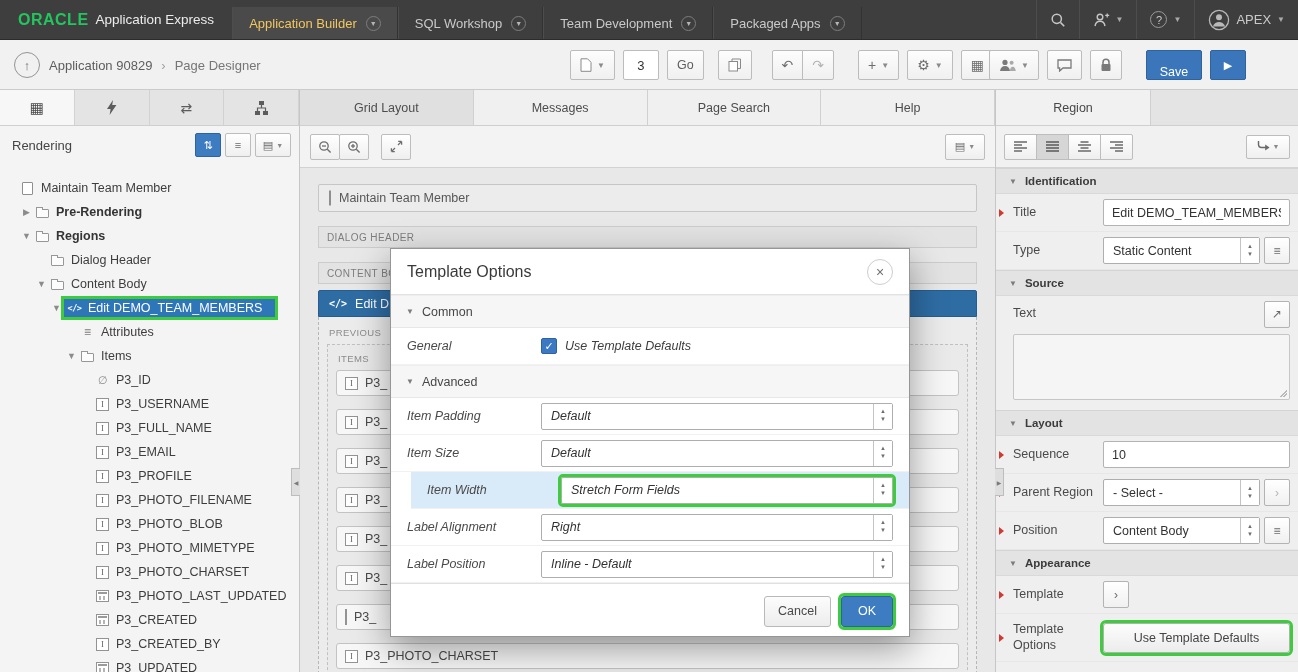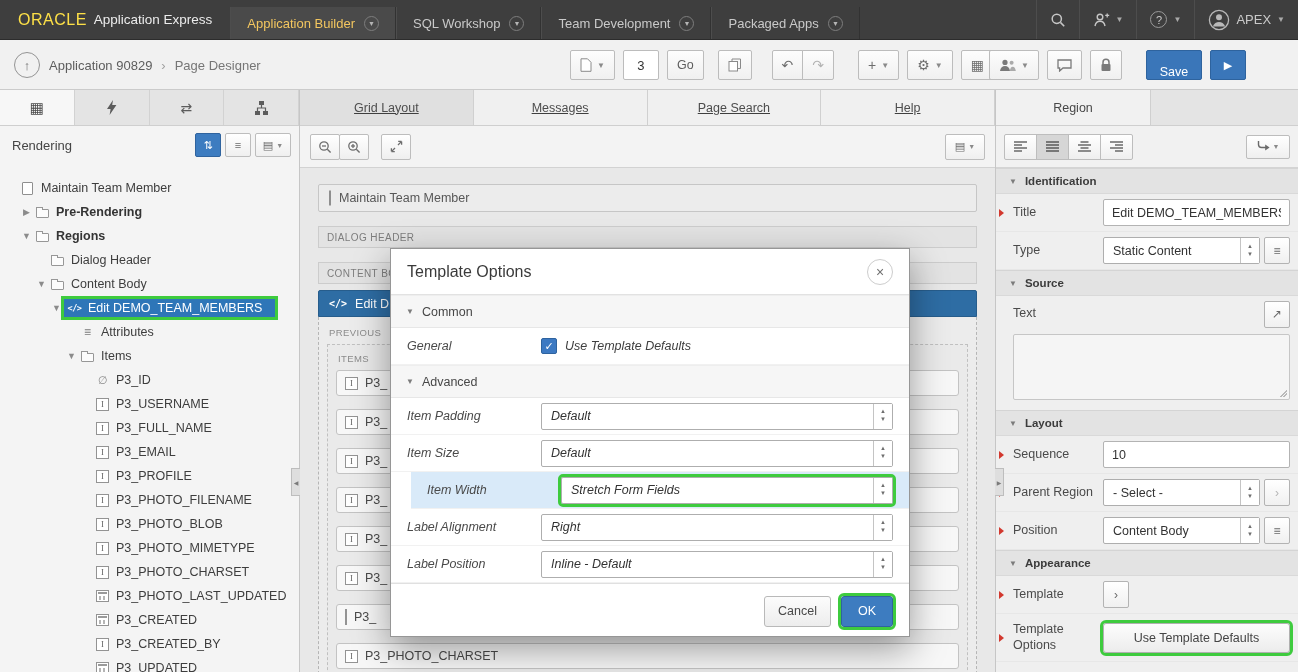--- a/index.html
+++ b/index.html
@@ -4,21 +4,21 @@
 <style>
   *{box-sizing:border-box;margin:0;padding:0;}
   html,body{background:#d8d8d8;}
   body{font-family:"Liberation Sans","DejaVu Sans",sans-serif;}
   #app{position:relative;width:1298px;height:672px;background:#e9e9e9;overflow:hidden;font-size:12.5px;color:#3f3f3f;}
   svg{display:block;}
 
   
   .topbar{position:absolute;top:0;left:0;right:0;height:40px;background:#3e3e3e;border-bottom:1px solid #2c2c2c;display:flex;align-items:stretch;color:#d5d5d5;z-index:20;}
   .brand{display:flex;align-items:center;gap:7px;padding:0 18px;}
-  .brand .oracle{color:#fde047;font-weight:400;font-size:16px;letter-spacing:.5px;}
+  .brand .oracle{color:#22c55e;font-weight:700;font-size:16px;letter-spacing:.5px;}
   .brand .suffix{color:#ececec;font-size:13.5px;}
   .topnav{display:flex;}
   .topnav .ttab{display:flex;align-items:center;gap:9px;padding:0 16px;font-size:13px;color:#c9c9c9;border-left:1px solid #4d4d4d;border-right:1px solid #323232;cursor:default;margin-top:7px;}
   .topnav .ttab.active{background:#4a4a4a;color:#f3c65f;}
   .chev-circle{width:15px;height:15px;border-radius:50%;border:1px solid #7d7d7d;display:flex;align-items:center;justify-content:center;font-size:7px;color:#b5b5b5;flex:none;}
   .topbar-right{margin-left:auto;display:flex;align-items:stretch;}
   .tbr-item{display:flex;align-items:center;gap:6px;padding:0 13px;border-left:1px solid #4d4d4d;color:#c9c9c9;font-size:13px;}
   .qcircle{width:17px;height:17px;border-radius:50%;border:1px solid #9a9a9a;display:flex;align-items:center;justify-content:center;font-size:11px;color:#c9c9c9;}
 
   
@@ -66,21 +66,21 @@
   .ico-code{font-size:8.5px;font-weight:700;color:#565656;font-family:"DejaVu Sans Mono",monospace;letter-spacing:-.5px;}
   .sel .ico-code{color:#fff;}
   .ico-list{font-size:12px;color:#7a7a7a;}
   .ico-hidden{font-size:11px;color:#8a8a8a;}
   .ico-text{width:13px;height:13px;border:1px solid #939393;background:#fff;font-size:8.5px;color:#5f5f5f;display:flex;align-items:center;justify-content:center;font-family:"Liberation Serif","DejaVu Serif",serif;}
   .ico-cal{width:13px;height:12px;border:1px solid #939393;background:#fff;position:relative;}
   .ico-cal::before{content:"";position:absolute;top:1px;left:1px;right:1px;height:2px;background:#9a9a9a;}
   .ico-cal::after{content:"";position:absolute;top:5px;left:2px;right:2px;height:4px;background:repeating-linear-gradient(90deg,#b5b5b5 0 2px,transparent 2px 4px);}
 
   
-  .cp-tabs{display:flex;height:36px;background:#5eead4;border-bottom:1px solid #cfcfcf;text-decoration:underline;}
+  .cp-tabs{display:flex;height:36px;background:#5eead4;border-bottom:1px solid #cfcfcf;}
   .cp-tab{flex:1;display:flex;align-items:center;justify-content:center;color:#4d4d4d;border-right:1px solid #d0d0d0;background:#f0f0f0;}
   .cp-tab.active{background:#e0e0e0;}
   .cp-toolbar{height:42px;background:#f3f3f3;border-bottom:1px solid #d2d2d2;display:flex;align-items:center;padding:0 10px;}
   .cp-toolbar .mini-btn{height:26px;min-width:30px;}
   .cp-spacer{flex:1;}
   .canvas{position:absolute;top:79px;left:0;right:0;bottom:0;overflow:hidden;padding:15px 18px 0 18px;}
   .page-title-bar{height:28px;background:#ececec;border:1px solid #c6c6c6;border-radius:2px;display:flex;align-items:center;gap:8px;padding:0 10px;color:#575757;}
   .section-bar{height:22px;background:#e3e3e3;border:1px solid #cccccc;display:flex;align-items:center;padding:0 8px;font-size:10px;color:#7d7d7d;letter-spacing:.4px;margin-top:14px;}
   .region-header{height:27px;background:#2e6da4;border:1px solid #275d8c;border-radius:2px 2px 0 0;color:#fff;display:flex;align-items:center;gap:8px;padding:0 10px;margin-top:6px;}
   .region-header .rh-code{font-family:"DejaVu Sans Mono",monospace;font-size:10px;font-weight:700;}

